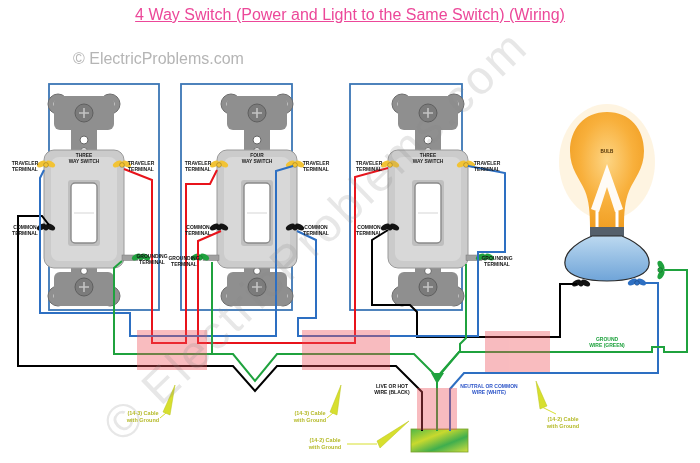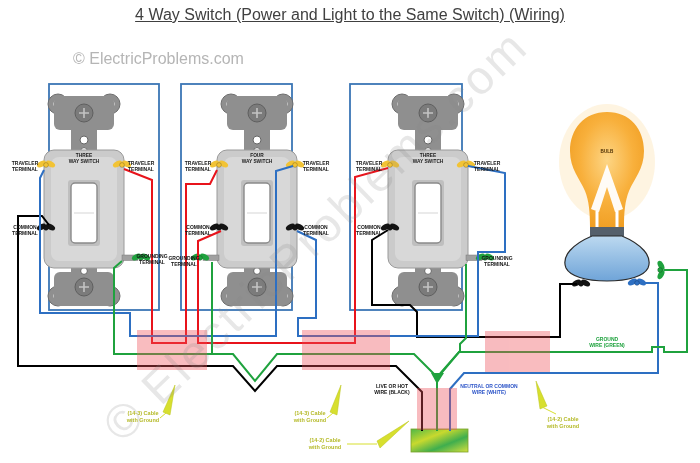--- a/index.html
+++ b/index.html
@@ -1,20 +1,20 @@
 <!DOCTYPE html>
 <html><head>
 <meta charset="utf-8">
 <style>
   html,body{margin:0;padding:0;background:#fff;}
   .stage{position:relative;width:700px;height:463px;overflow:hidden;background:#fff;
          font-family:"Liberation Sans",sans-serif;}
   .art{position:absolute;left:0;top:0;}
   .title{position:absolute;left:350px;top:6px;transform:translateX(-50%);
-         font-size:16px;color:#404040;text-decoration:underline;white-space:nowrap;}
+         font-size:16px;color:#ec4899;text-decoration:underline;white-space:nowrap;}
   .copyright{position:absolute;left:73px;top:50px;font-size:16px;color:#b5b5b5;white-space:nowrap;}
   .watermark{position:absolute;left:315px;top:235px;transform:translate(-50%,-50%) rotate(-44deg);
          font-size:47px;letter-spacing:3px;color:rgba(135,135,135,0.20);white-space:nowrap;pointer-events:none;}
   .lbl{position:absolute;transform:translateX(-50%);text-align:center;
        font-weight:bold;font-size:5px;color:#141414;line-height:1.25;white-space:nowrap;}
   .lbl .ln{display:block;}
   .lbl--name{font-size:4.8px;color:#1a1a1a;}
   .lbl--cable{color:#b5ba28;font-size:5.5px;}
   .lbl--blue{color:#2d55c8;}
   .lbl--green{color:#1fa23e;}

